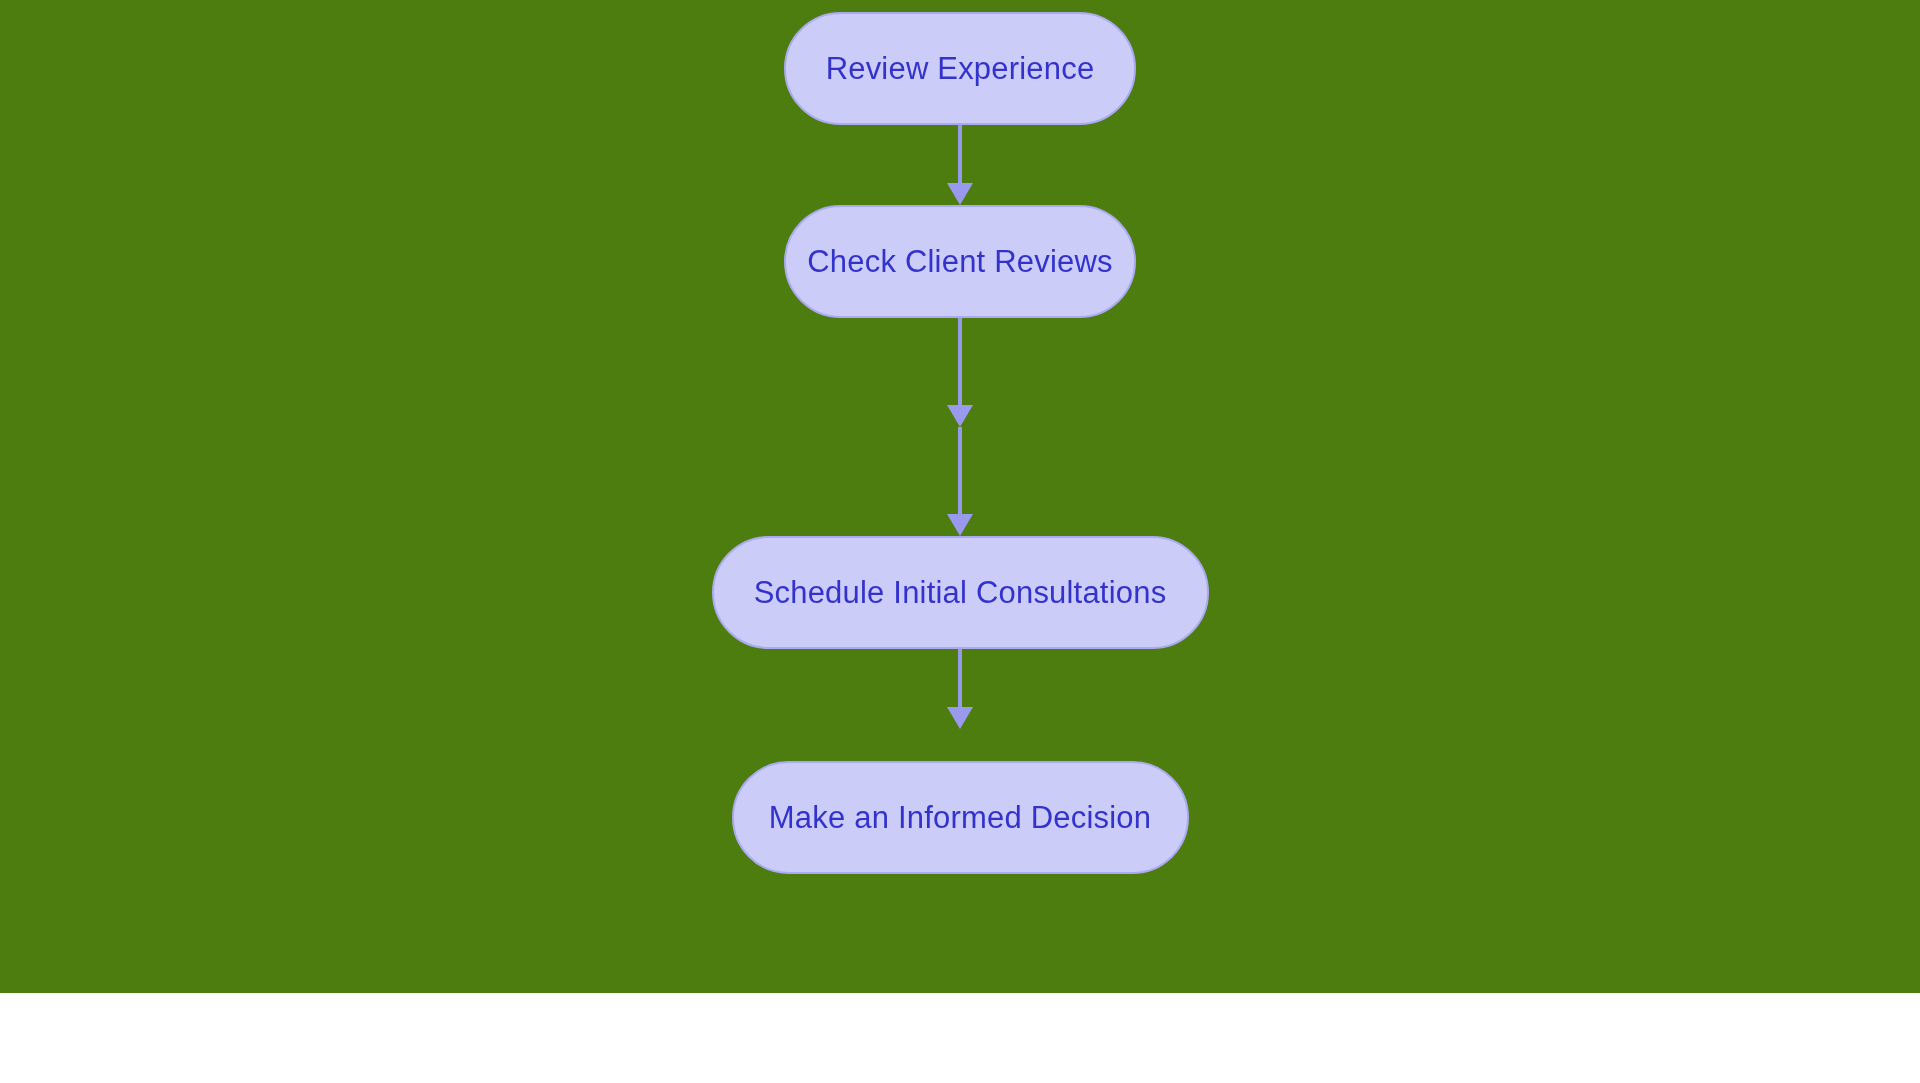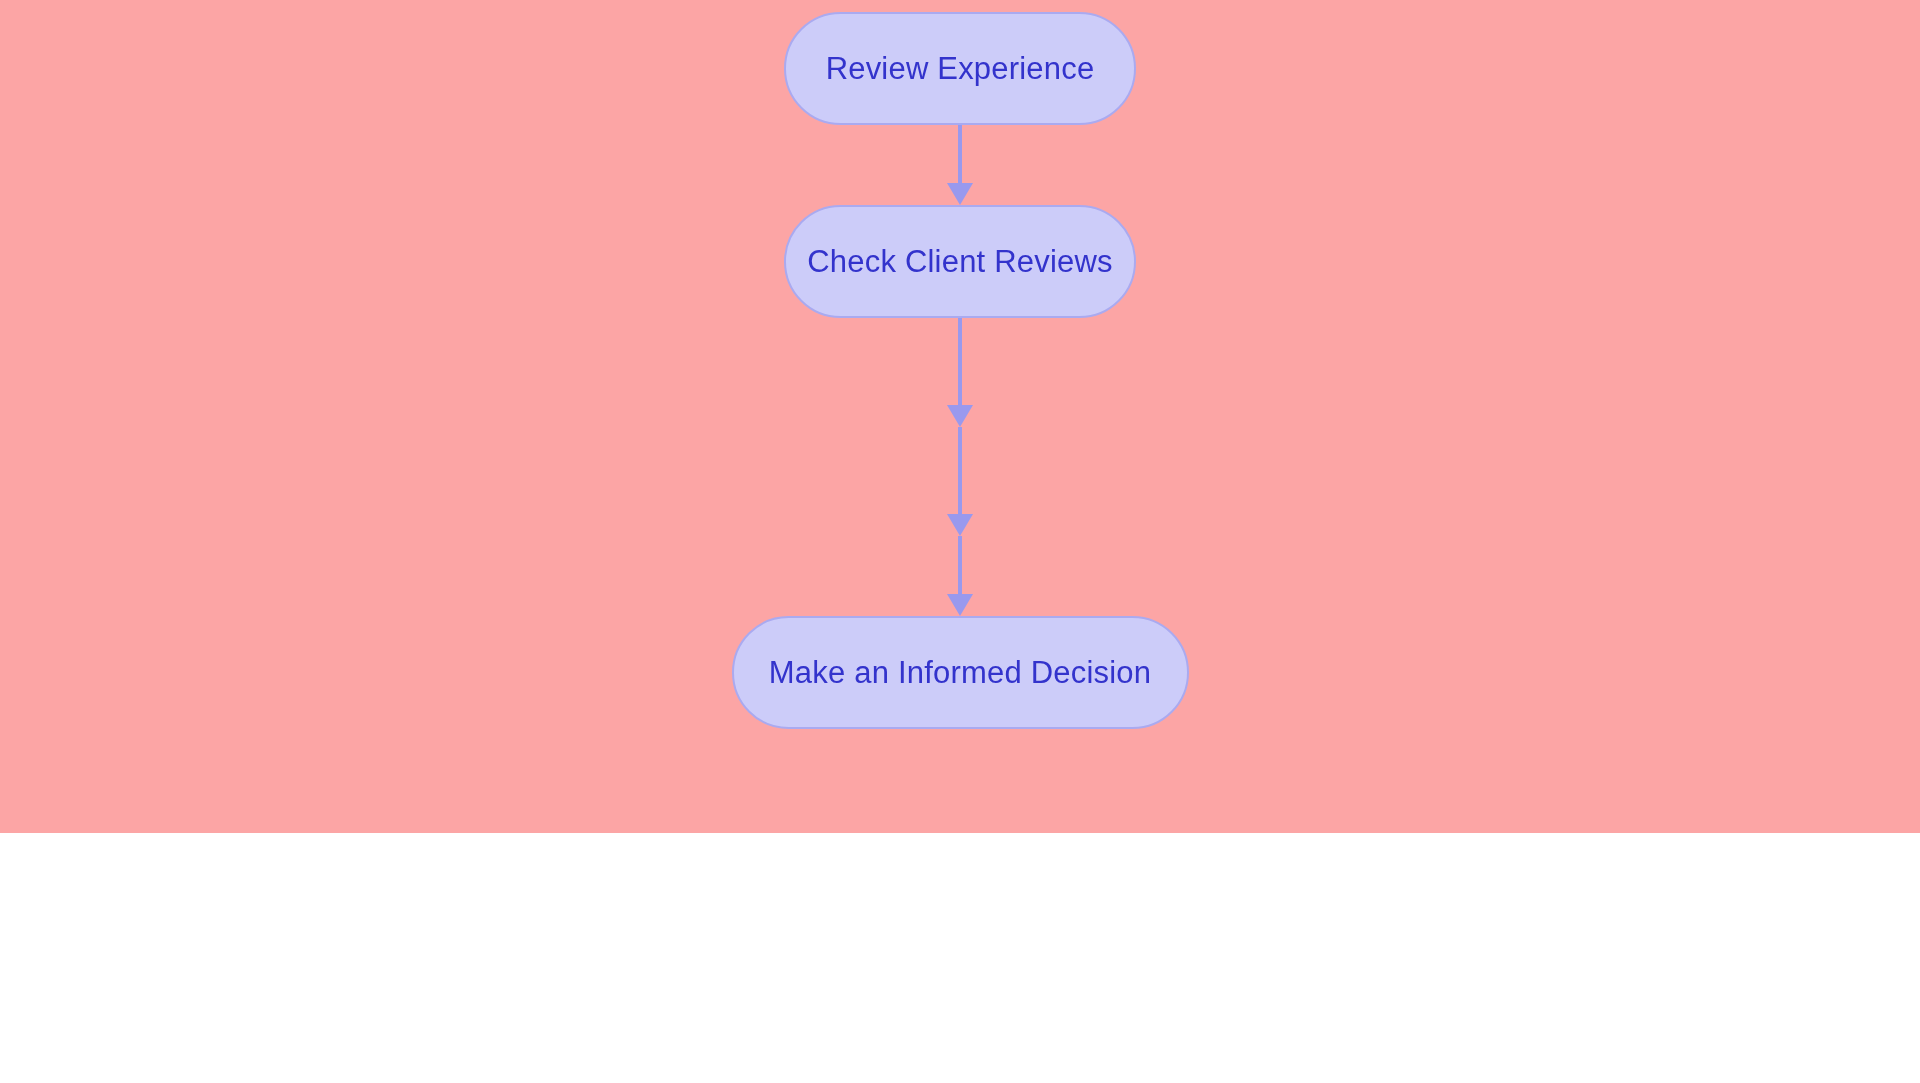--- a/index.html
+++ b/index.html
@@ -9,22 +9,22 @@
   }
   body {
     width: 1920px;
     height: 1083px;
     font-family: "Liberation Sans", sans-serif;
     overflow: hidden;
   }
   #flowchart-canvas {
     position: relative;
     width: 1920px;
-    height: 833px;
-    background: #fca5a5;
+    height: 993px;
+    background: #4d7c0f;
   }
   .flow-column {
     position: absolute;
     left: 0;
     top: 0;
     width: 1920px;
     height: 1083px;
     display: flex;
     flex-direction: column;
     align-items: center;
@@ -69,21 +69,21 @@
     border-left: 13px solid transparent;
     border-right: 13px solid transparent;
     border-top: 22px solid #9999EE;
     flex: 0 0 auto;
   }
   
   .node-0 { width: 352px; height: 113px; }
   .node-1 { width: 352px; height: 113px; }
   .node-2 { width: 586px; height: 113px; }
   .node-3 { width: 497px; height: 113px; }
-  .node-4 { width: 457px; height: 113px; }
+  .node-4 { width: 457px; height: 113px; margin-top: 32px; }
 
   .gap-0 { height: 80px; }
   .gap-1 { height: 109px; }
   .gap-2 { height: 109px; }
   .gap-3 { height: 80px; }
 
   .top-spacer { height: 12px; flex: 0 0 auto; }
 </style>
 </head>
 <body>
@@ -110,20 +110,23 @@
       <div class="connector-line"></div>
       <div class="connector-arrow"></div>
     </div>
 
 
     <div class="connector gap-2">
       <div class="connector-line"></div>
       <div class="connector-arrow"></div>
     </div>
 
+    <div class="node node-3">
+      <span class="node-label">Schedule Initial Consultations</span>
+    </div>
 
     <div class="connector gap-3">
       <div class="connector-line"></div>
       <div class="connector-arrow"></div>
     </div>
 
     <div class="node node-4">
       <span class="node-label">Make an Informed Decision</span>
     </div>
 

